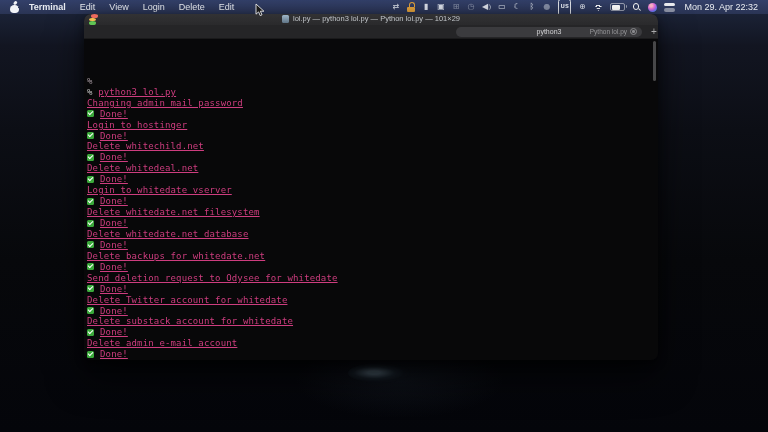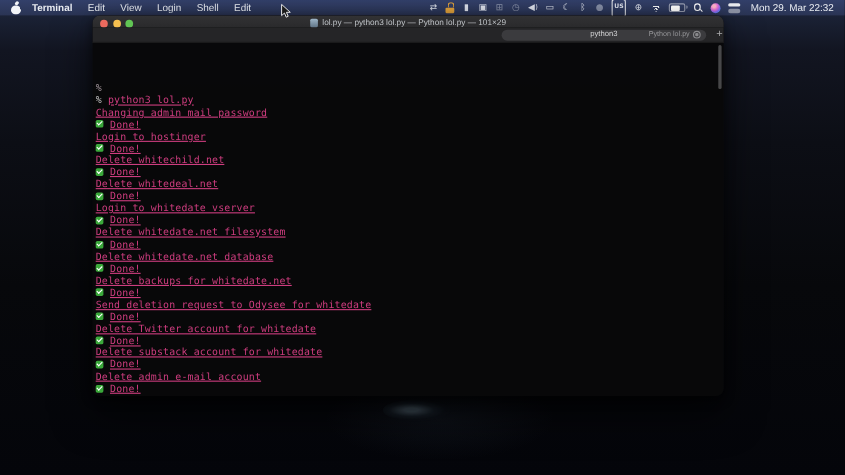--- a/index.html
+++ b/index.html
@@ -41,21 +41,21 @@
   .st.search::after{content:"";position:absolute;left:5.8px;top:6.2px;width:3px;height:1.3px;background:#fff;border-radius:1px;transform:rotate(45deg);}
   .st.siri{width:9px;height:9px;border-radius:50%;
     background:radial-gradient(circle at 35% 30%, #ffb3c8 0 15%, #e06bd6 40%, #7b6bf0 65%, #3fa4f5 90%);}
   .st.cc{width:11px;height:9px;position:relative;}
   .st.cc::before{content:"";position:absolute;top:0;left:0;width:11px;height:3.8px;background:rgba(255,255,255,.9);border-radius:2px;}
   .st.cc::after{content:"";position:absolute;bottom:0;left:0;width:11px;height:3.8px;background:rgba(255,255,255,.45);border-radius:2px;}
   #clock{font-size:9px;white-space:nowrap;padding:0 4px 0 2px;}
   
   #term-window{position:absolute;left:84px;top:14px;width:574px;height:346px;border-radius:7px;overflow:hidden;
     box-shadow:0 16px 36px rgba(0,0,0,.6),0 3px 10px rgba(0,0,0,.45);background:rgba(8,8,9,.97);}
-  #titlebar{height:11px;background:linear-gradient(180deg,#323234,#2a2a2c);display:flex;align-items:flex-end;position:relative;}
+  #titlebar{height:11px;background:linear-gradient(180deg,#323234,#2a2a2c);display:flex;align-items:flex-start;position:relative;flex-direction:column;}
   .tl{width:7px;height:7px;border-radius:50%;margin-left:4.5px;}
   .tl:first-child{margin-left:7px;}
   #title-center{position:absolute;left:0;right:0;display:flex;align-items:center;justify-content:center;gap:4px;pointer-events:none;}
   .docicon{width:7px;height:8px;background:linear-gradient(180deg,#9fb6c8,#5f7486);border-radius:1.5px;}
   #win-title{font-size:7.5px;color:#c0c4c8;white-space:nowrap;}
   #tabbar{height:13px;background:#252527;position:relative;border-bottom:1px solid #1a1a1b;}
   #tab-pill{position:absolute;left:372px;top:1.5px;width:186px;height:10px;border-radius:5px;background:#3b3b3e;
     display:flex;align-items:center;justify-content:center;}
   #tab-title{font-size:7px;color:#d4d4d6;}
   #tab-right{position:absolute;right:5px;top:0;height:10px;display:flex;align-items:center;gap:3px;}
@@ -84,21 +84,21 @@
 
   <div id="wave"></div>
 
   <div id="menubar">
     <div id="menus">
       <span class="apple"></span>
     <span class="menu-item bold">Terminal</span>
         <span class="menu-item">Edit</span>
         <span class="menu-item">View</span>
         <span class="menu-item">Login</span>
-        <span class="menu-item">Shell</span>
+        <span class="menu-item">Delete</span>
         <span class="menu-item">Edit</span>
       </div>
     <div id="status">
       <span class="st">⇄</span>
         <span class="st lock"></span>
         <span class="st">▮</span>
         <span class="st">▣</span>
         <span class="st dim">⊞</span>
         <span class="st dim">◷</span>
         <span class="st vol">◀</span>
@@ -106,21 +106,21 @@
         <span class="st">☾</span>
         <span class="st">ᛒ</span>
         <span class="st dim">●</span>
         <span class="st us">US</span>
         <span class="st">⊕</span>
         <span class="st wifi"></span>
         <span class="st batt"></span>
         <span class="st search"></span>
         <span class="st siri"></span>
         <span class="st cc"></span>
-        <span id="clock">Mon 29. Mar 22:32</span>
+        <span id="clock">Mon 29. Apr 22:32</span>
     </div>
   </div>
 
   <div id="term-window">
     <div id="titlebar">
       <span class="tl" style="background: rgb(236, 106, 94);"></span>
       <span class="tl" style="background: rgb(245, 191, 79);"></span>
       <span class="tl" style="background: rgb(97, 197, 84);"></span>
       <span id="title-center">
         <span class="docicon"></span>

